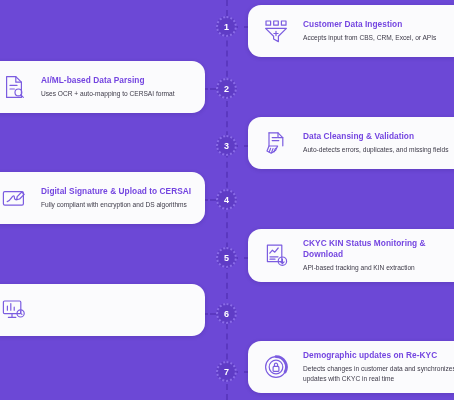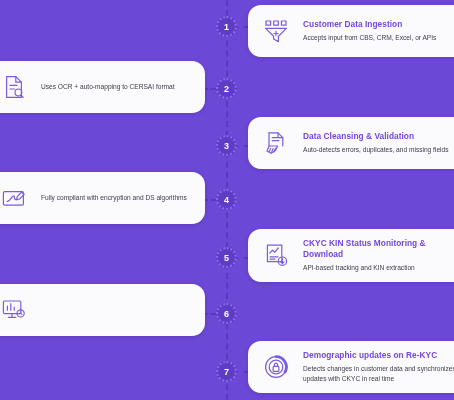--- a/index.html
+++ b/index.html
@@ -159,20 +159,21 @@
     <div class="card-icon">
       <svg width="28" height="28" viewBox="0 0 28 28" fill="none" stroke="currentColor" stroke-width="1.2" stroke-linecap="round" stroke-linejoin="round">
         <path d="M6.6 3.6h9.2l5.6 5.6v15.2H6.6z"></path>
         <path d="M15.8 3.6v5.6h5.6"></path>
         <path d="M10 12.4h7M10 16h4.4"></path>
         <circle cx="18.4" cy="19.4" r="3.4"></circle>
         <path d="M20.9 21.9l2.4 2.4"></path>
       </svg>
     </div>
     <div class="card-body">
+      <p class="card-title">AI/ML-based Data Parsing</p>
       <p class="card-desc">Uses OCR + auto-mapping to CERSAI format</p>
     </div>
   </div>
 
   <div class="connector to-right" style="top:145px"></div>
   <div class="badge" style="top:135px">
     <span>3</span>
   </div>
   <div class="card right" id="card-3">
     <div class="card-icon">
@@ -197,20 +198,21 @@
   </div>
   <div class="card left" id="card-4">
     <div class="card-icon">
       <svg width="28" height="28" viewBox="0 0 28 28" fill="none" stroke="currentColor" stroke-width="1.2" stroke-linecap="round" stroke-linejoin="round">
         <rect x="3.4" y="7.6" width="20" height="13.6" rx="1.4"></rect>
         <path d="M7.2 17.6c2-0.4 3.2-2.2 4.6-4.2 1.4-2 2.6-2 2.6 0 0 1.8 1 2.6 2.6 2.2"></path>
         <path d="M17.2 12.6l4.6-4.6 2.4 2.4-4.6 4.6-3 0.6z"></path>
       </svg>
     </div>
     <div class="card-body">
+      <p class="card-title">Digital Signature &amp; Upload to CERSAI</p>
       <p class="card-desc">Fully compliant with encryption and DS algorithms</p>
     </div>
   </div>
 
   <div class="connector to-right" style="top:257px"></div>
   <div class="badge" style="top:247px">
     <span>5</span>
   </div>
   <div class="card right" id="card-5">
     <div class="card-icon">

